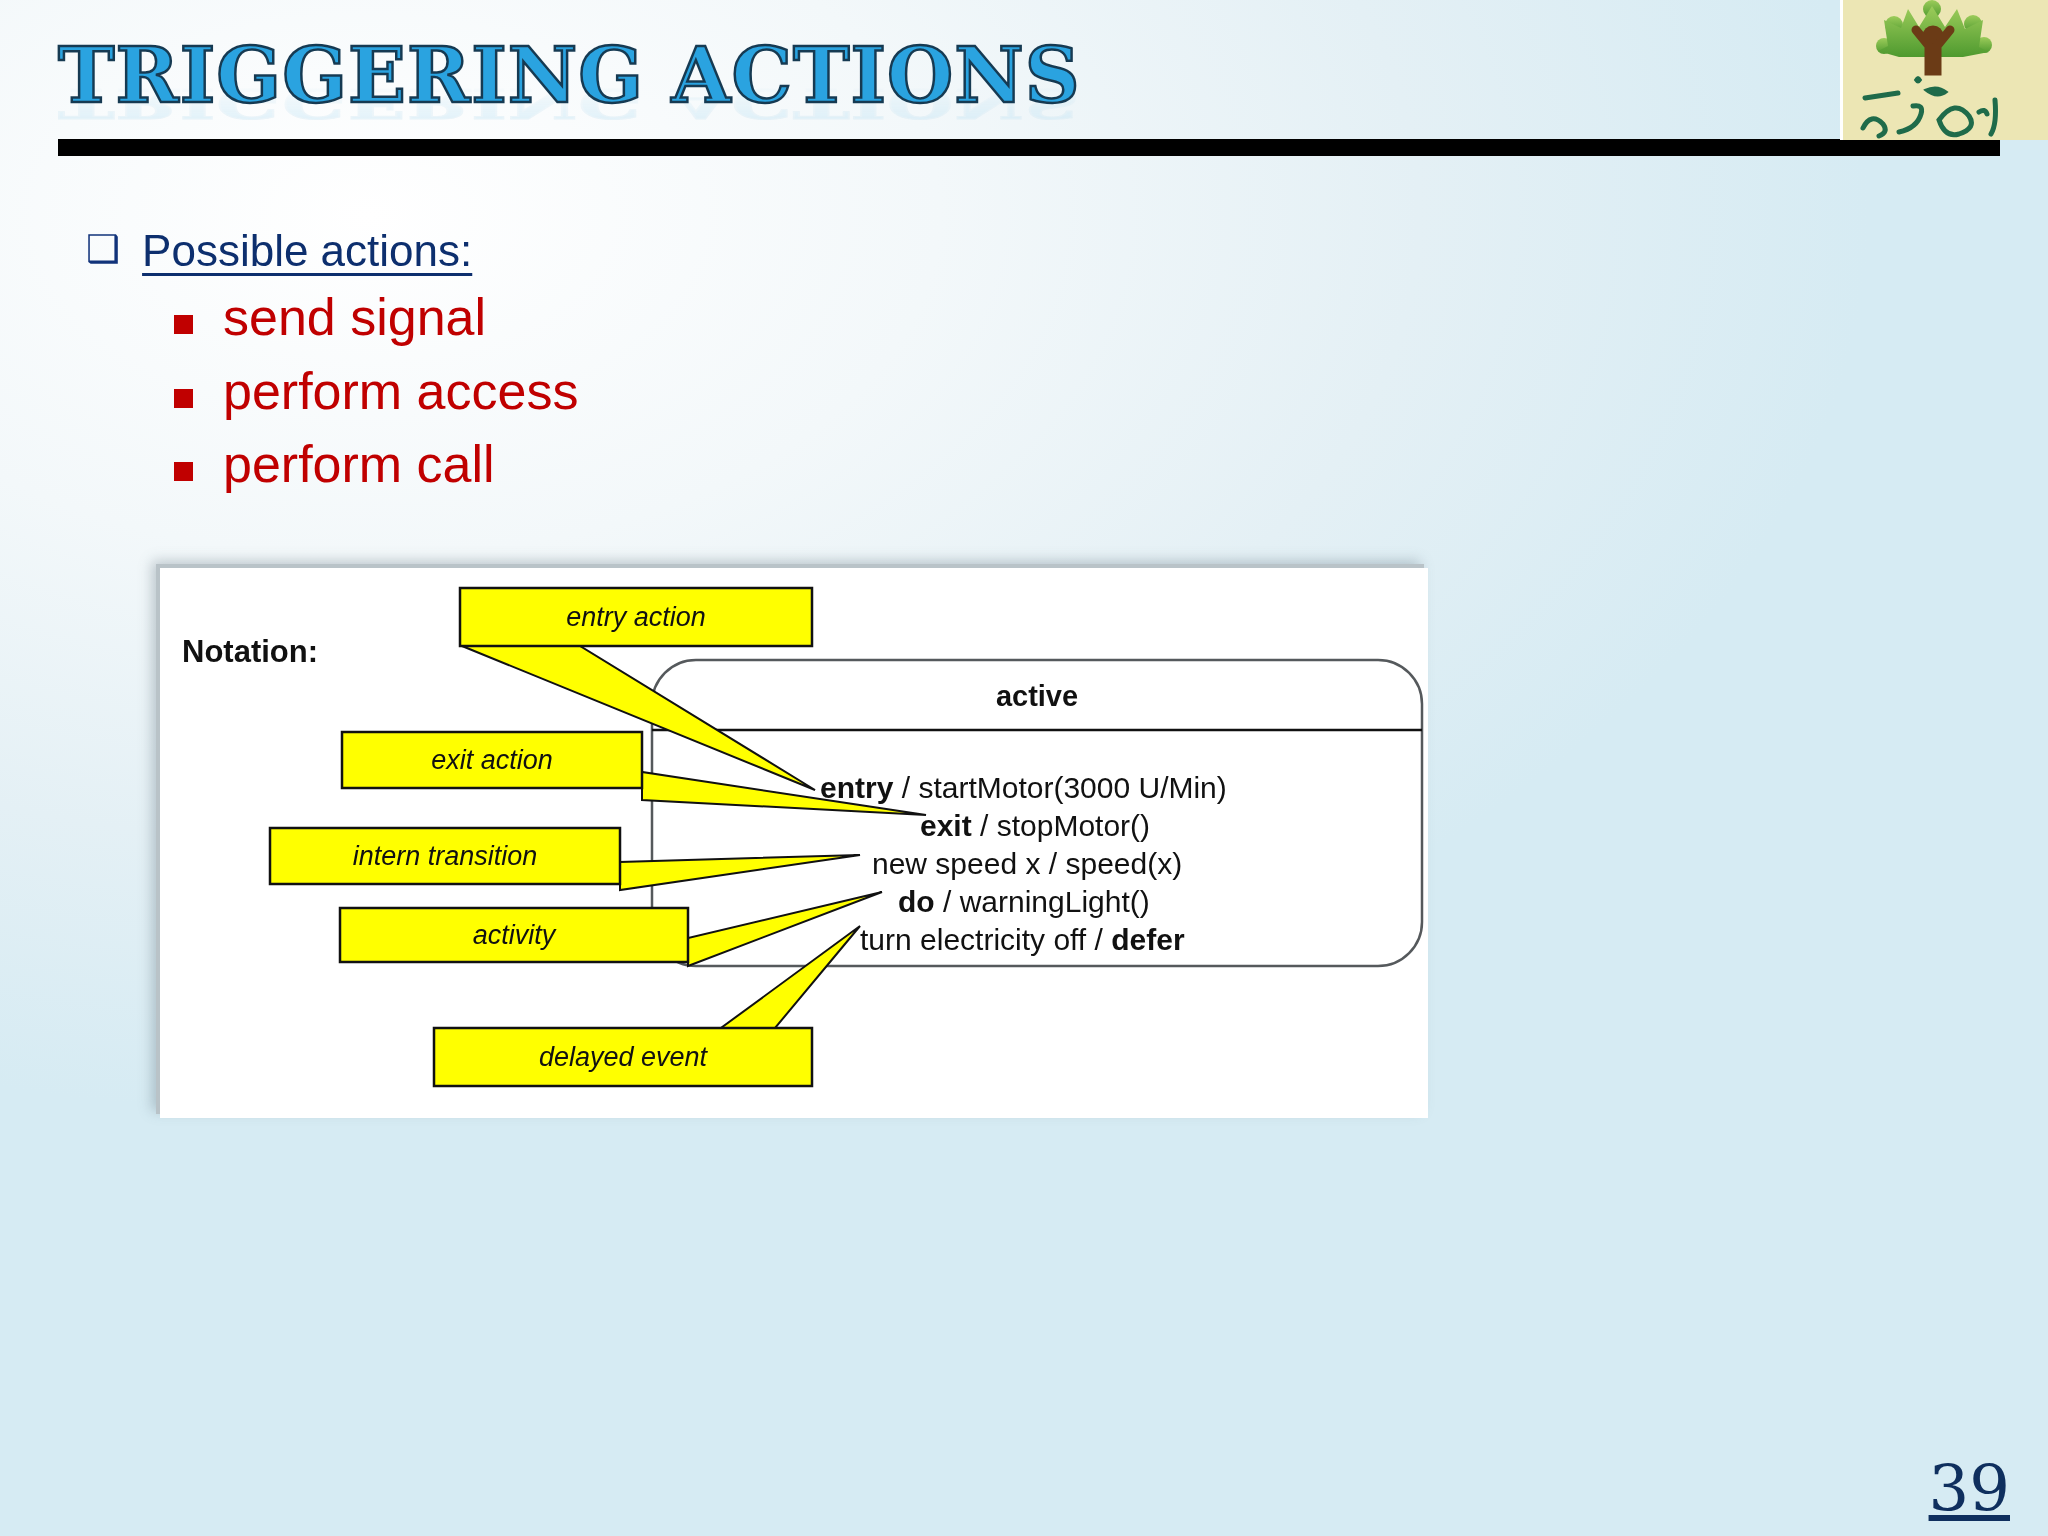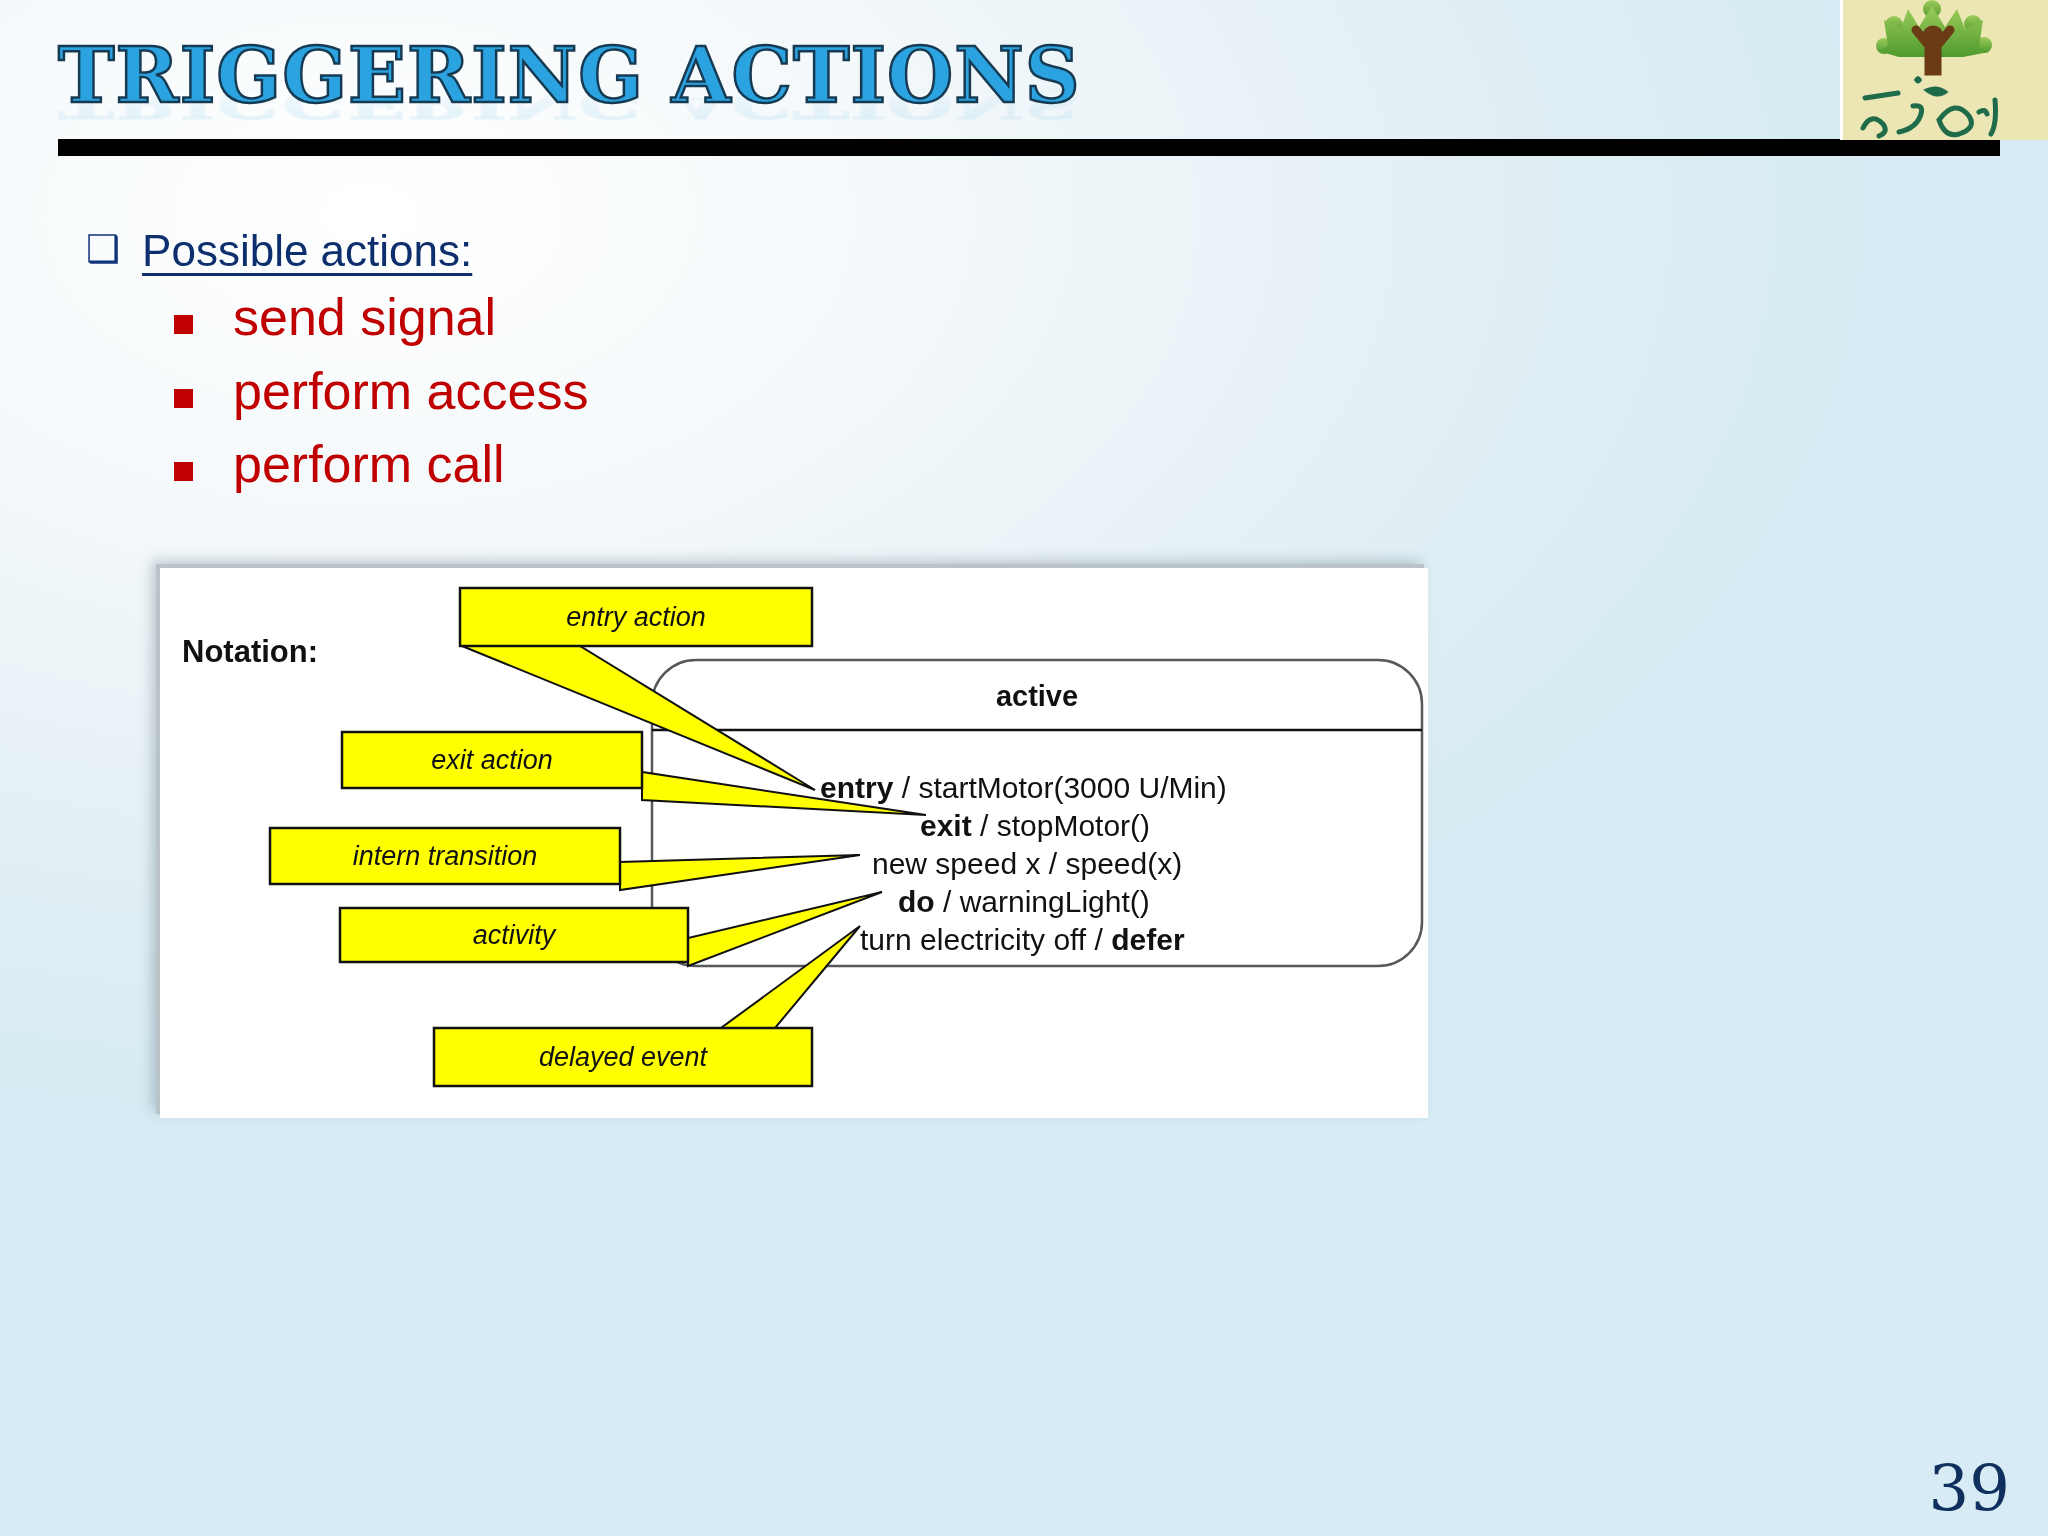--- a/index.html
+++ b/index.html
@@ -117,21 +117,21 @@
     text-decoration-thickness: 3px;
     line-height: 1.12;
     margin-top: 48px;
   }
   .lvl2 {
     margin-left: 88px;
   }
   .lvl2-row {
     display: flex;
     align-items: baseline;
-    gap: 40px;
+    gap: 30px;
     margin-top: 12px;
   }
   .lvl2-marker {
     width: 19px;
     height: 19px;
     background: #c00000;
     display: inline-block;
     position: relative;
     top: -1px;
     flex: 0 0 auto;
@@ -183,20 +183,21 @@
   .kw { font-weight: bold; }
 
   
   #page-number {
     position: absolute;
     right: 38px;
     bottom: 10px;
     font-family: "DejaVu Serif", serif;
     font-size: 64px;
     color: #0f2f5e;
+    text-decoration: underline;
   }
 </style>
 </head>
 <body>
 
 <div id="slide">
 
   <div id="title-block">
     <div class="title-reflection">TRIGGERING ACTIONS</div>
     <div class="title-text">TRIGGERING ACTIONS</div>

